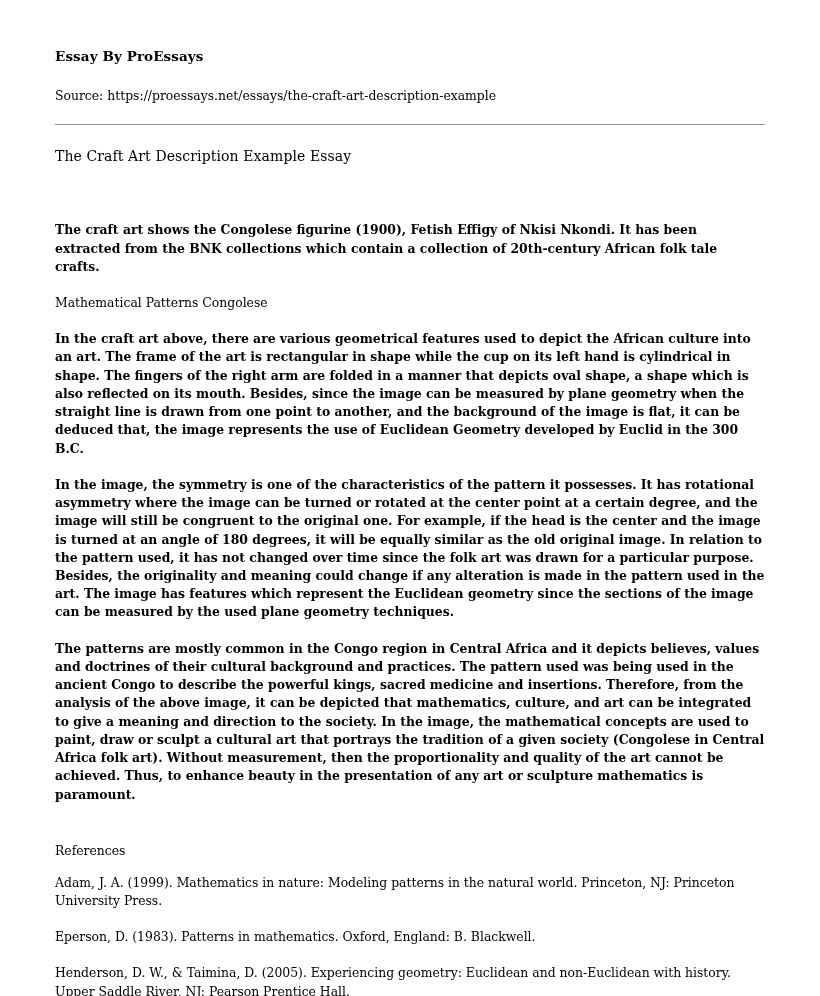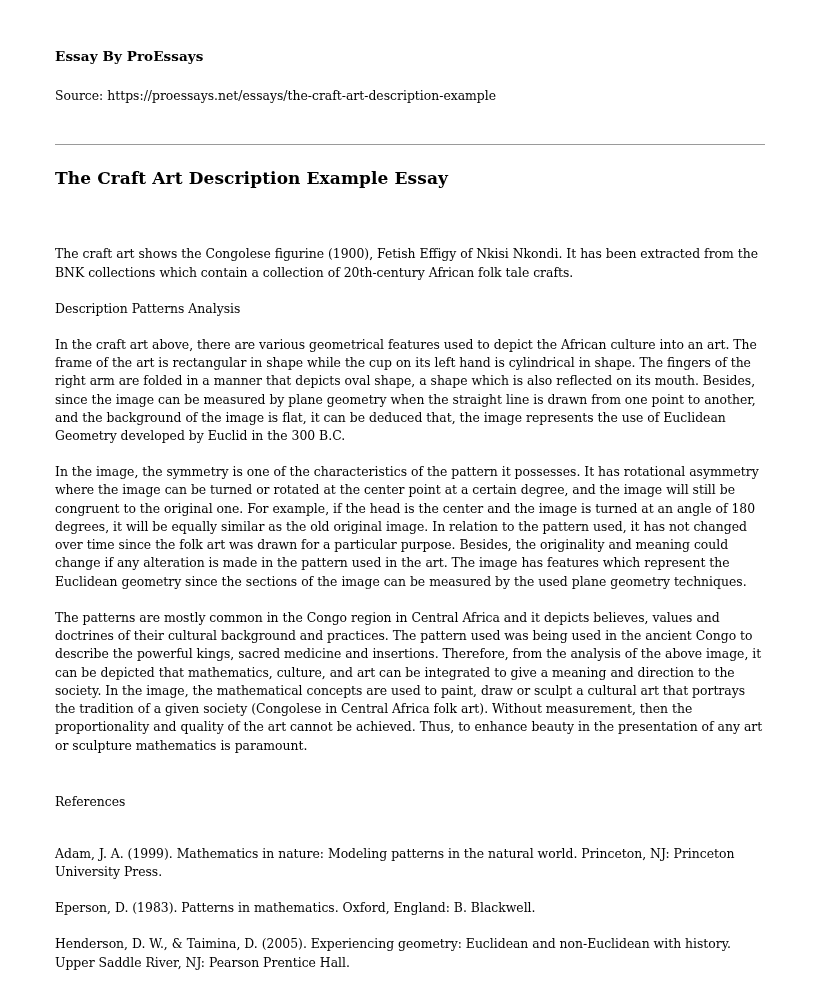--- a/index.html
+++ b/index.html
@@ -26,55 +26,55 @@
     font-size: 13.5px;
     font-weight: bold;
     line-height: 1.3;
     margin: 0 0 22px 0;
     letter-spacing: 0.1px;
   }
   .source-line {
     font-size: 12.4px;
     font-weight: normal;
     line-height: 1.35;
-    margin: 0 0 40px 0;
+    margin: 0 0 20px 0;
     word-break: break-word;
   }
   .divider {
     border: 0;
     border-top: 1px solid #9a9a9a;
     margin: 0 0 22px 0;
     width: 100%;
     height: 0;
   }
   .doc-title {
-    font-size: 17px;
-    font-weight: bold;
+    font-size: 14px;
+    font-weight: normal;
     line-height: 1.3;
     margin: 0 0 56px 0;
     letter-spacing: 0.1px;
   }
   .section-heading {
     font-size: 12.4px;
     font-weight: normal;
     line-height: 1.45;
     margin: 0 0 18px 0;
   }
   .para {
     font-size: 12.4px;
-    font-weight: normal;
+    font-weight: bold;
     line-height: 1.47;
     margin: 0 0 18px 0;
     text-align: left;
   }
   .refs-heading {
     font-size: 12.4px;
     font-weight: normal;
     line-height: 1.45;
-    margin: 38px 0 34px 0;
+    margin: 38px 0 14px 0;
   }
   .ref-item {
     font-size: 12.4px;
     font-weight: normal;
     line-height: 1.47;
     margin: 0 0 18px 0;
   }
   .ref-item:last-child {
     margin-bottom: 16px;
   }
@@ -87,21 +87,21 @@
   <div class="site-title">Essay By ProEssays</div>
 
   <div class="source-line">Source: https://proessays.net/essays/the-craft-art-description-example</div>
 
   <hr class="divider">
 
   <h1 class="doc-title">The Craft Art Description Example Essay</h1>
 
   <p class="para">The craft art shows the Congolese figurine (1900), Fetish Effigy of Nkisi Nkondi. It has been extracted from the BNK collections which contain a collection of 20th-century African folk tale crafts.</p>
 
-  <div class="section-heading">Description Patterns Analysis</div>
+  <div class="section-heading">Mathematical Patterns Congolese</div>
 
   <p class="para">In the craft art above, there are various geometrical features used to depict the African culture into an art. The frame of the art is rectangular in shape while the cup on its left hand is cylindrical in shape. The fingers of the right arm are folded in a manner that depicts oval shape, a shape which is also reflected on its mouth. Besides, since the image can be measured by plane geometry when the straight line is drawn from one point to another, and the background of the image is flat, it can be deduced that, the image represents the use of Euclidean Geometry developed by Euclid in the 300 B.C.</p>
 
   <p class="para">In the image, the symmetry is one of the characteristics of the pattern it possesses. It has rotational asymmetry where the image can be turned or rotated at the center point at a certain degree, and the image will still be congruent to the original one. For example, if the head is the center and the image is turned at an angle of 180 degrees, it will be equally similar as the old original image. In relation to the pattern used, it has not changed over time since the folk art was drawn for a particular purpose. Besides, the originality and meaning could change if any alteration is made in the pattern used in the art. The image has features which represent the Euclidean geometry since the sections of the image can be measured by the used plane geometry techniques.</p>
 
   <p class="para">The patterns are mostly common in the Congo region in Central Africa and it depicts believes, values and doctrines of their cultural background and practices. The pattern used was being used in the ancient Congo to describe the powerful kings, sacred medicine and insertions. Therefore, from the analysis of the above image, it can be depicted that mathematics, culture, and art can be integrated to give a meaning and direction to the society. In the image, the mathematical concepts are used to paint, draw or sculpt a cultural art that portrays the tradition of a given society (Congolese in Central Africa folk art). Without measurement, then the proportionality and quality of the art cannot be achieved. Thus, to enhance beauty in the presentation of any art or sculpture mathematics is paramount.</p>
 
   <div class="refs-heading">References</div>
 
   <p class="ref-item">Adam, J. A. (1999). Mathematics in nature: Modeling patterns in the natural world. Princeton, NJ: Princeton University Press.</p>

